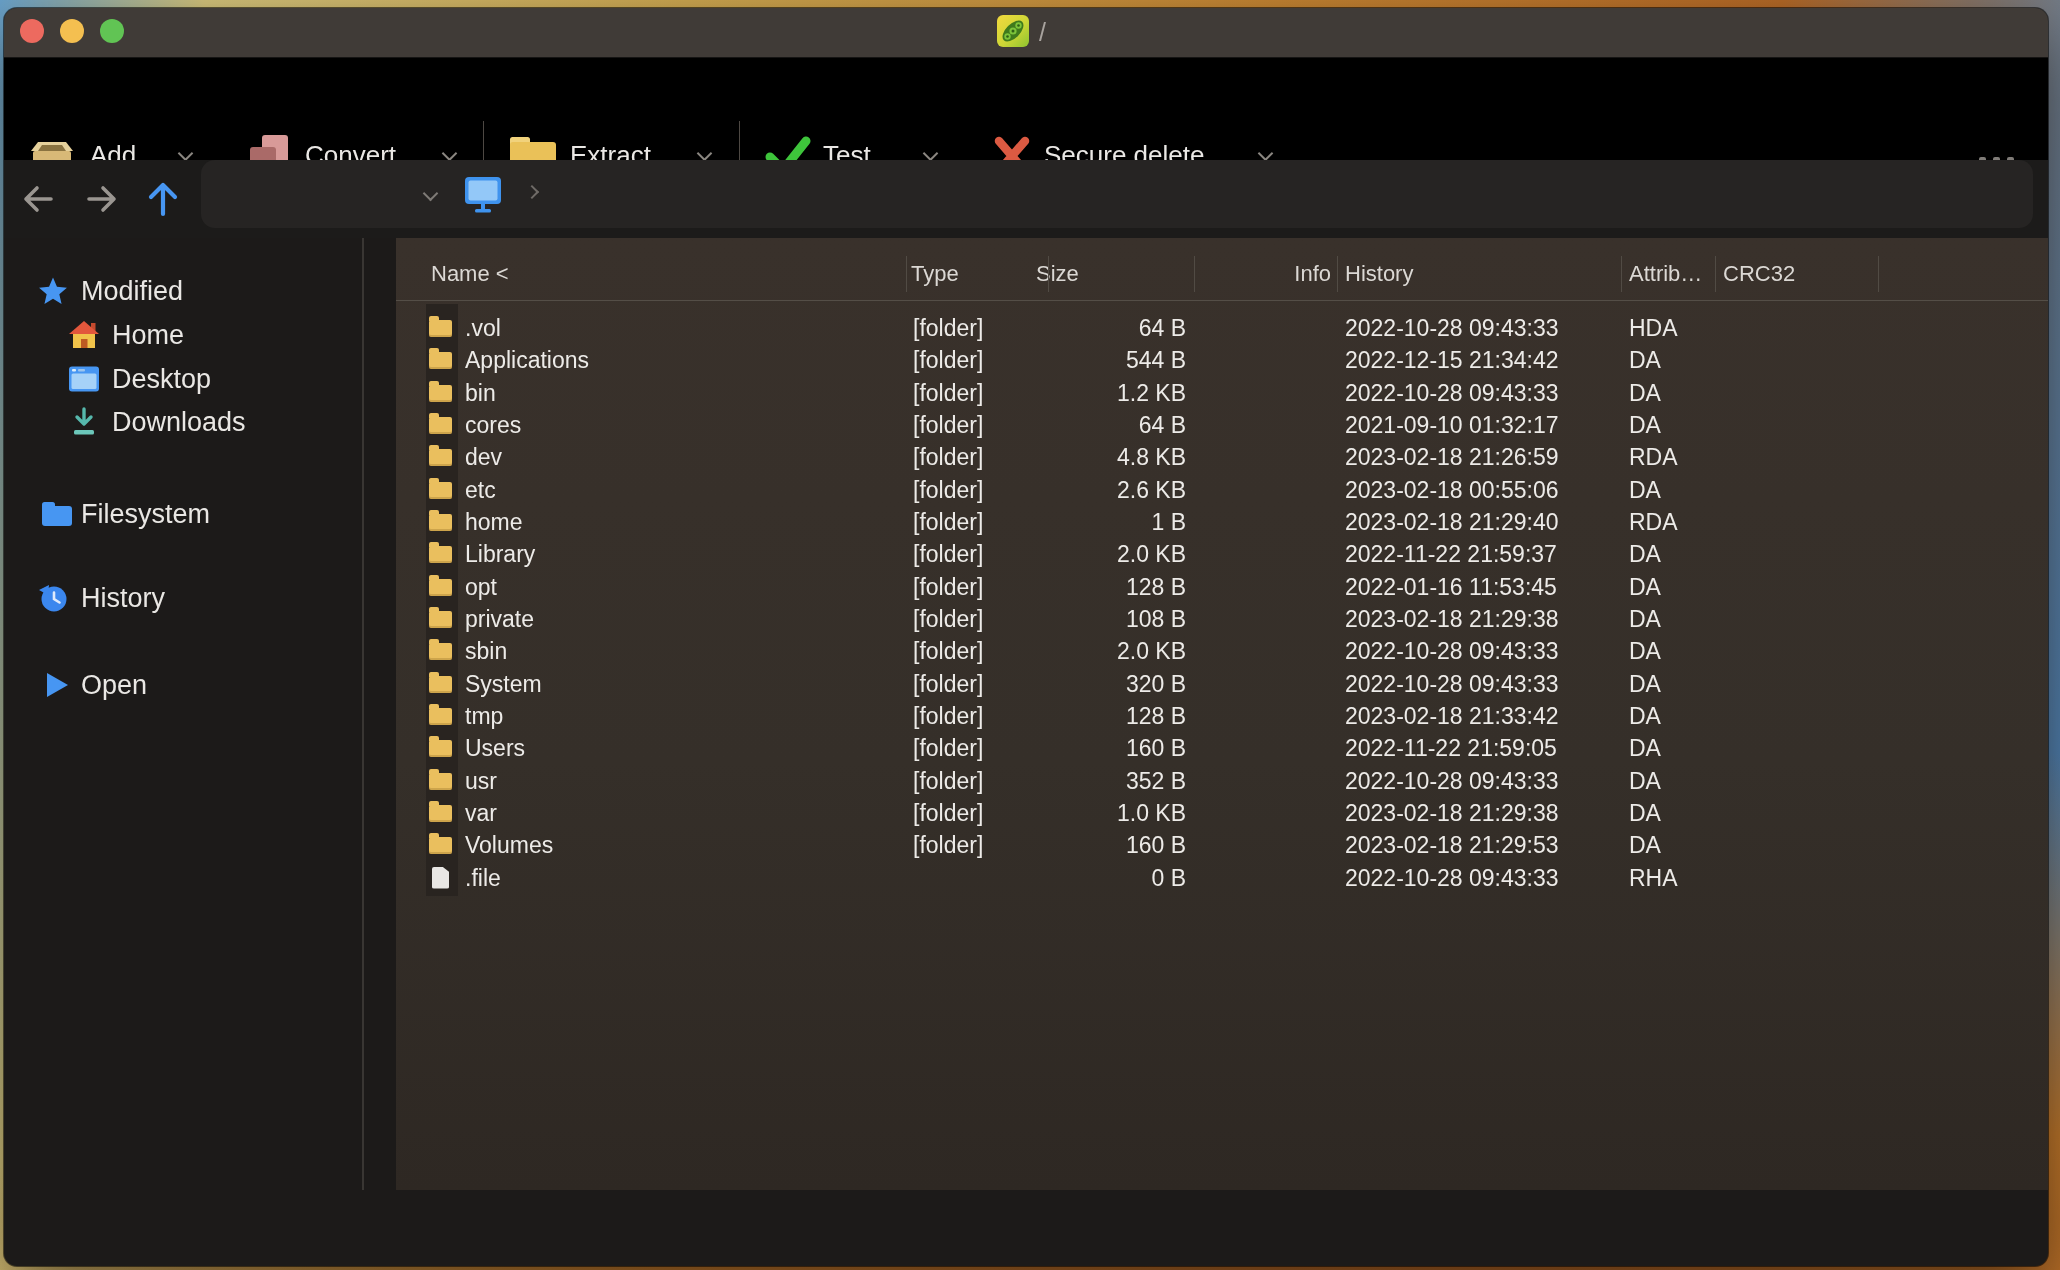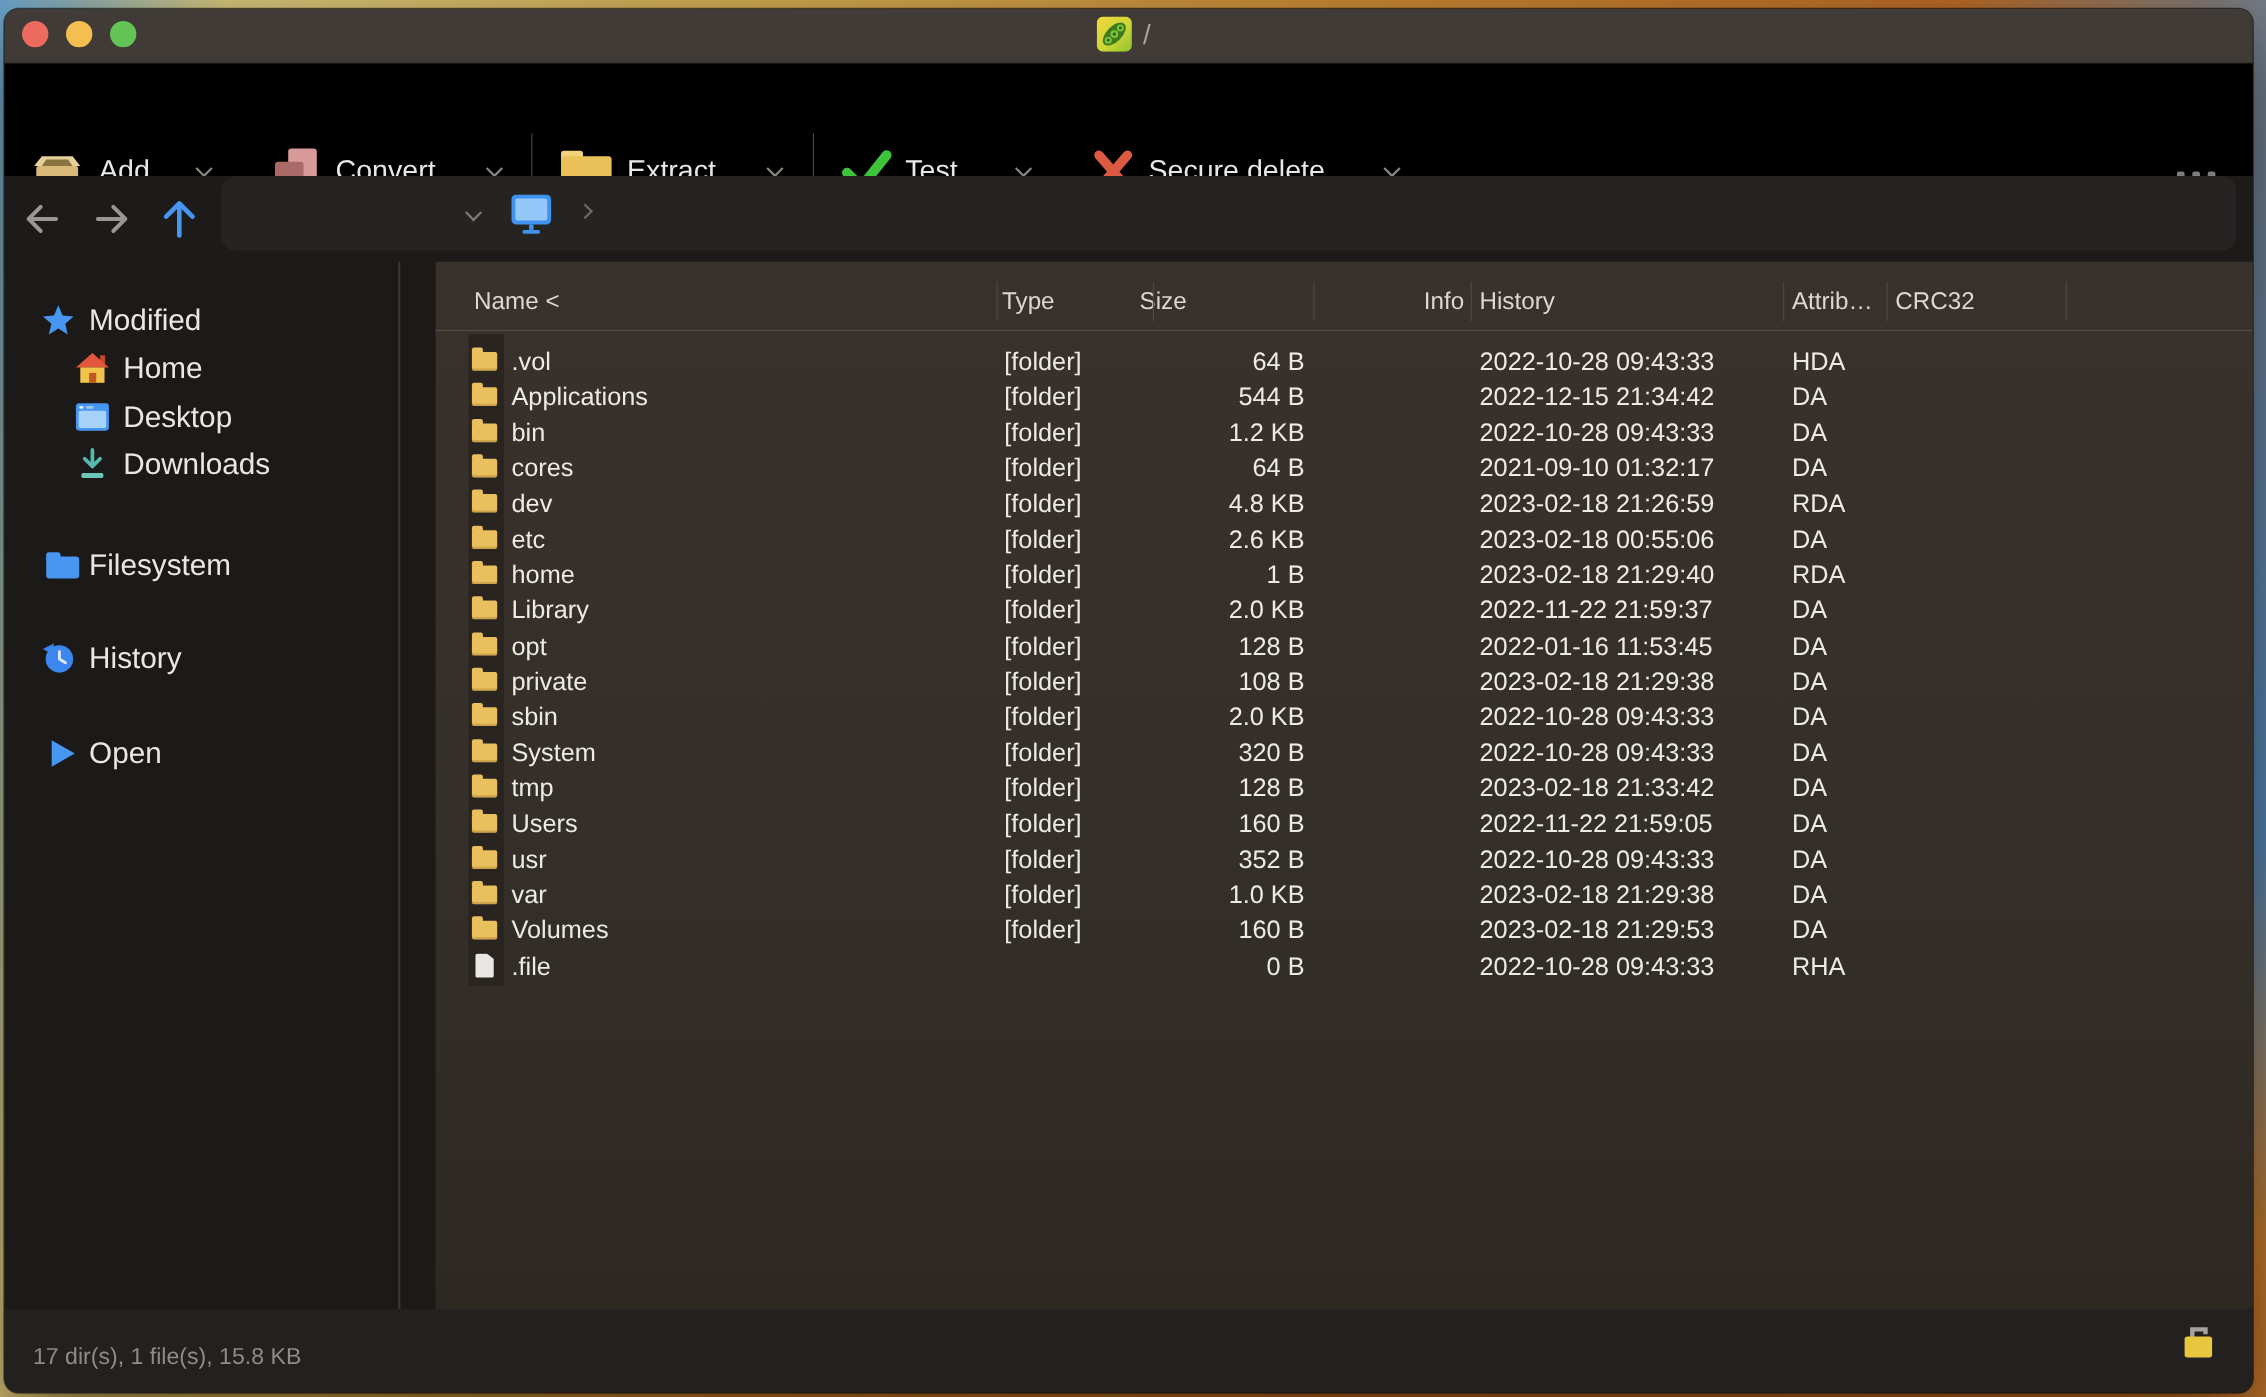--- a/index.html
+++ b/index.html
@@ -395,21 +395,14 @@
     <span class="c-icon fi-file"></span>
     <span class="cell c-name">.file</span>
     <span class="cell c-type"></span>
     <span class="cell c-size">0 B</span>
     <span class="cell c-mod">2022-10-28 09:43:33</span>
     <span class="cell c-attr">RHA</span>
   </div>
       </div>
   </div>
 
-  <div class="statusbar">
-    <div class="status-text">17 dir(s), 1 file(s), 15.8 KB</div>
-    <svg class="lock" width="32" height="38" viewBox="0 0 32 38">
-      <path d="M11 17 V8.5 H23 V13" fill="none" stroke="#a6a29e" stroke-width="4"></path>
-      <rect x="4" y="15" width="25" height="19" rx="2.5" fill="#e8c73f"></rect>
-    </svg>
-  </div>
 
 </div>
 
 </body></html>

